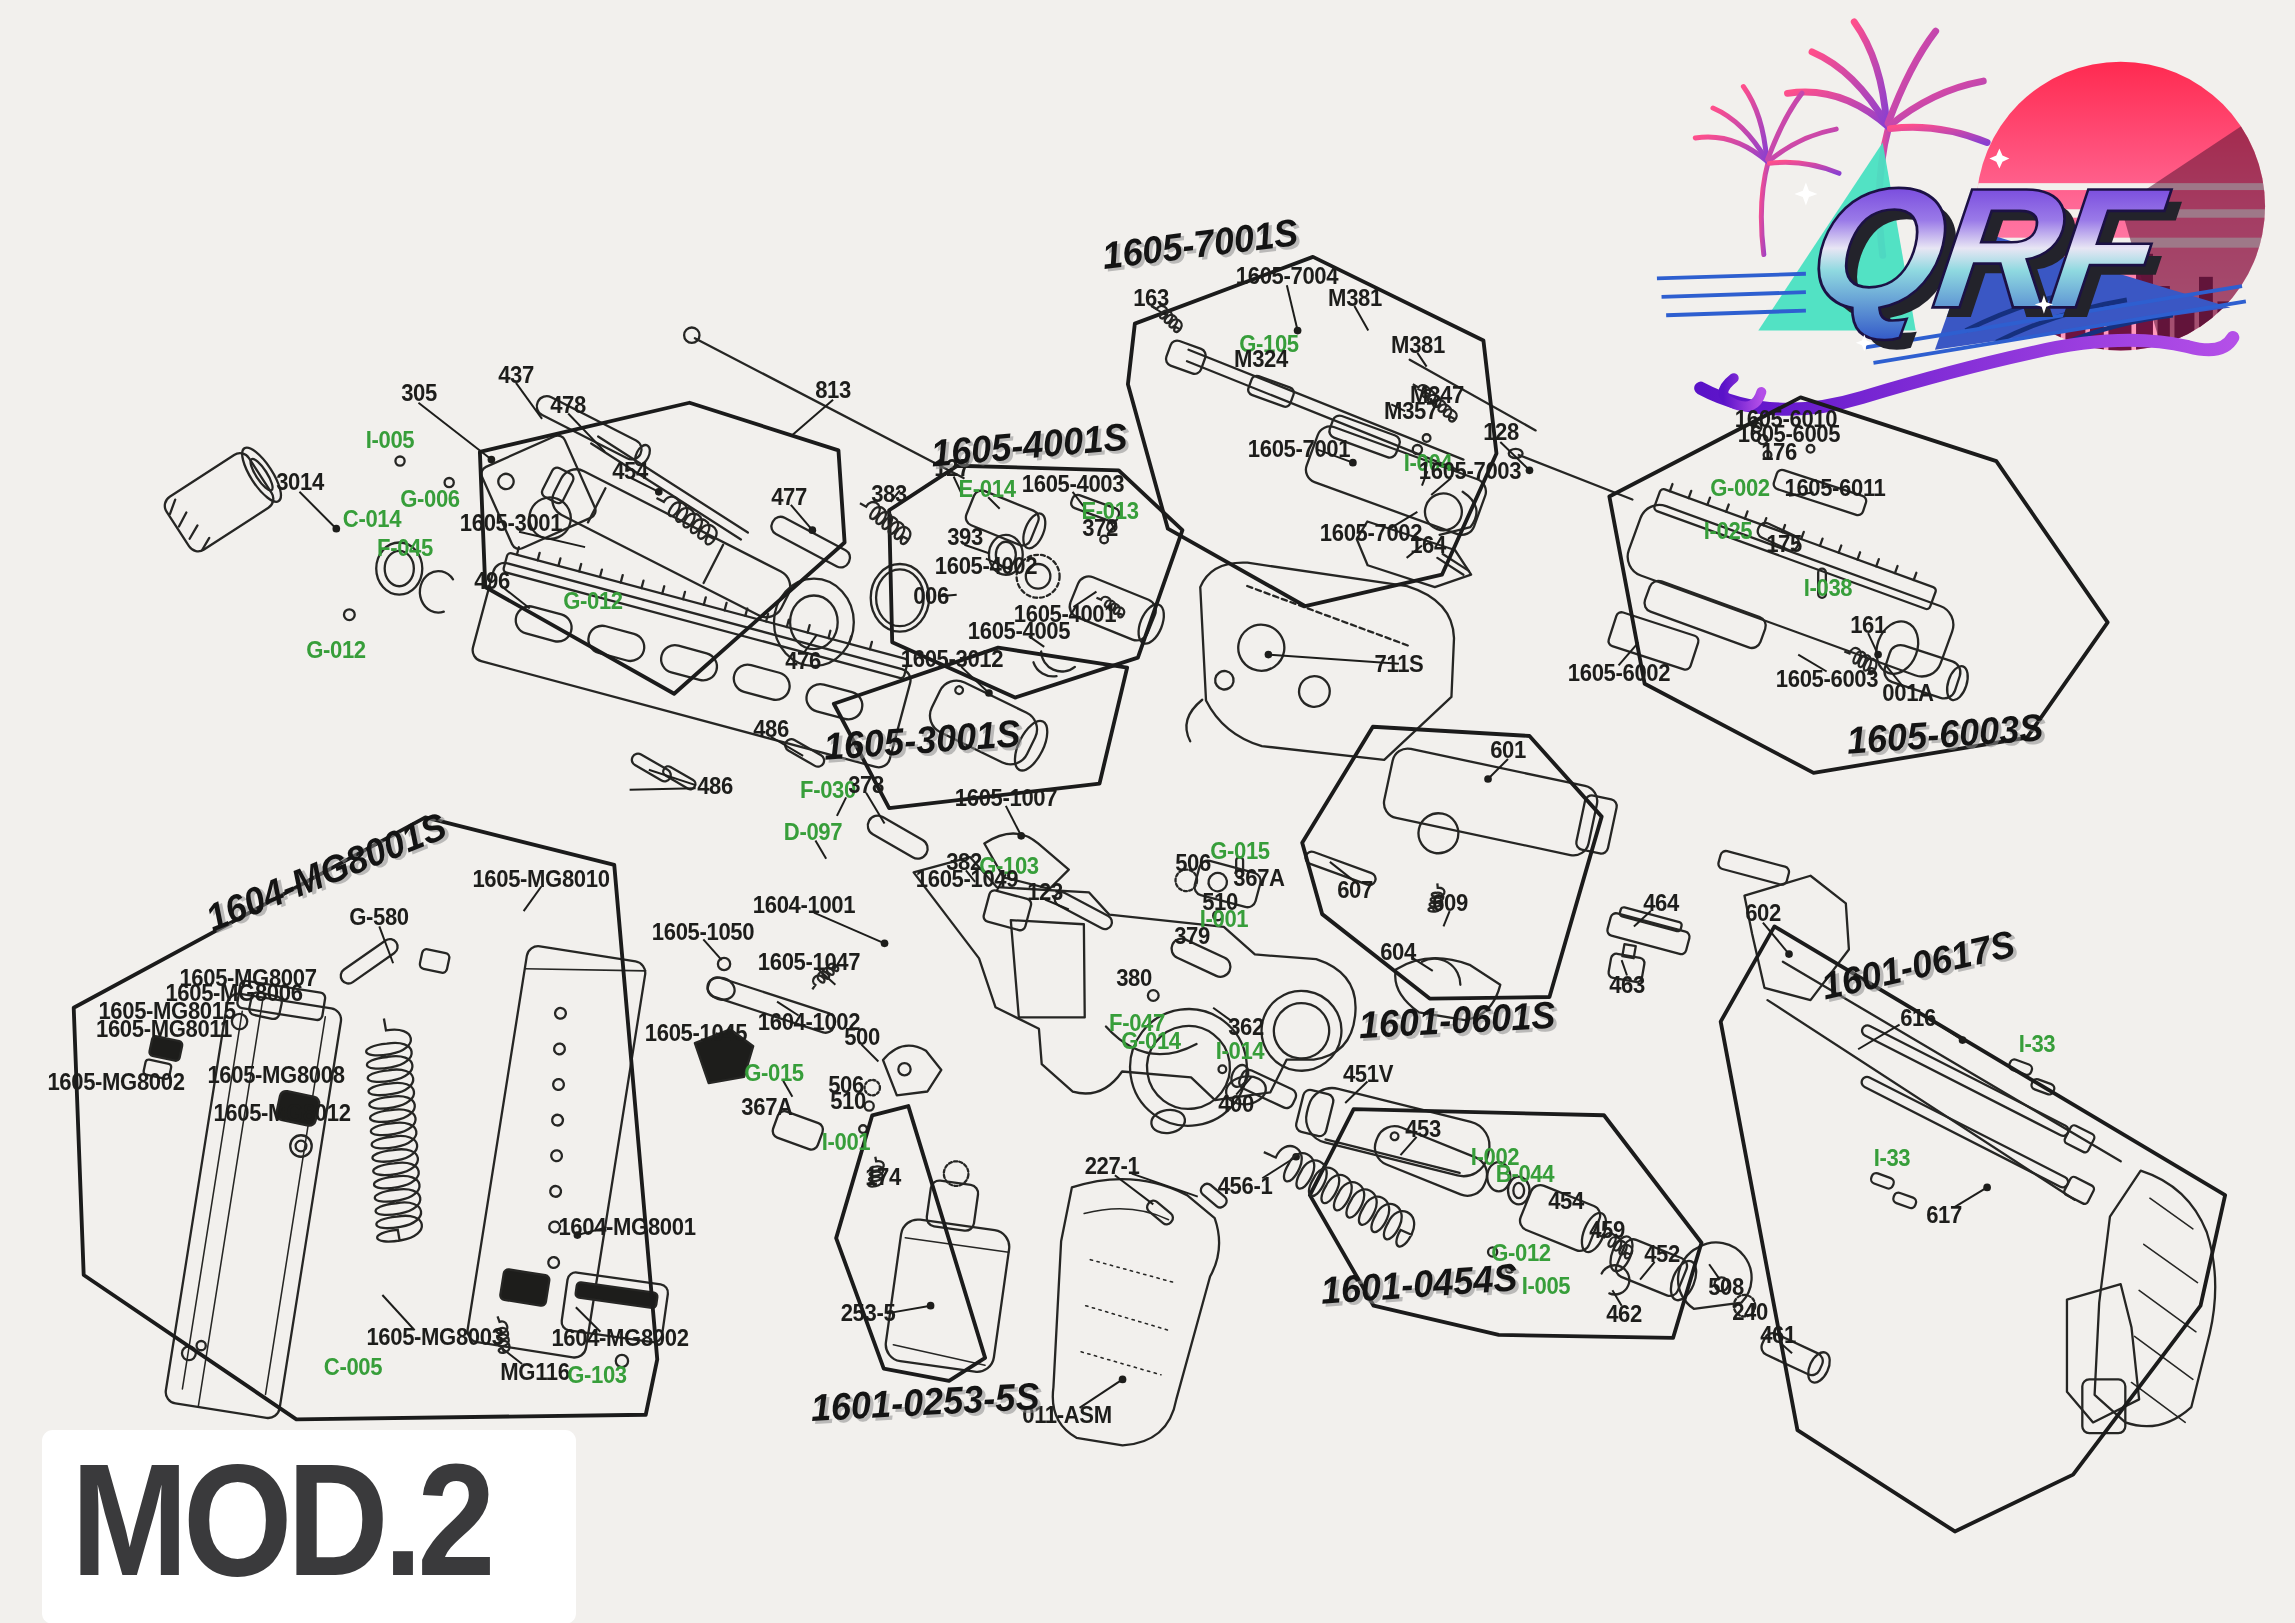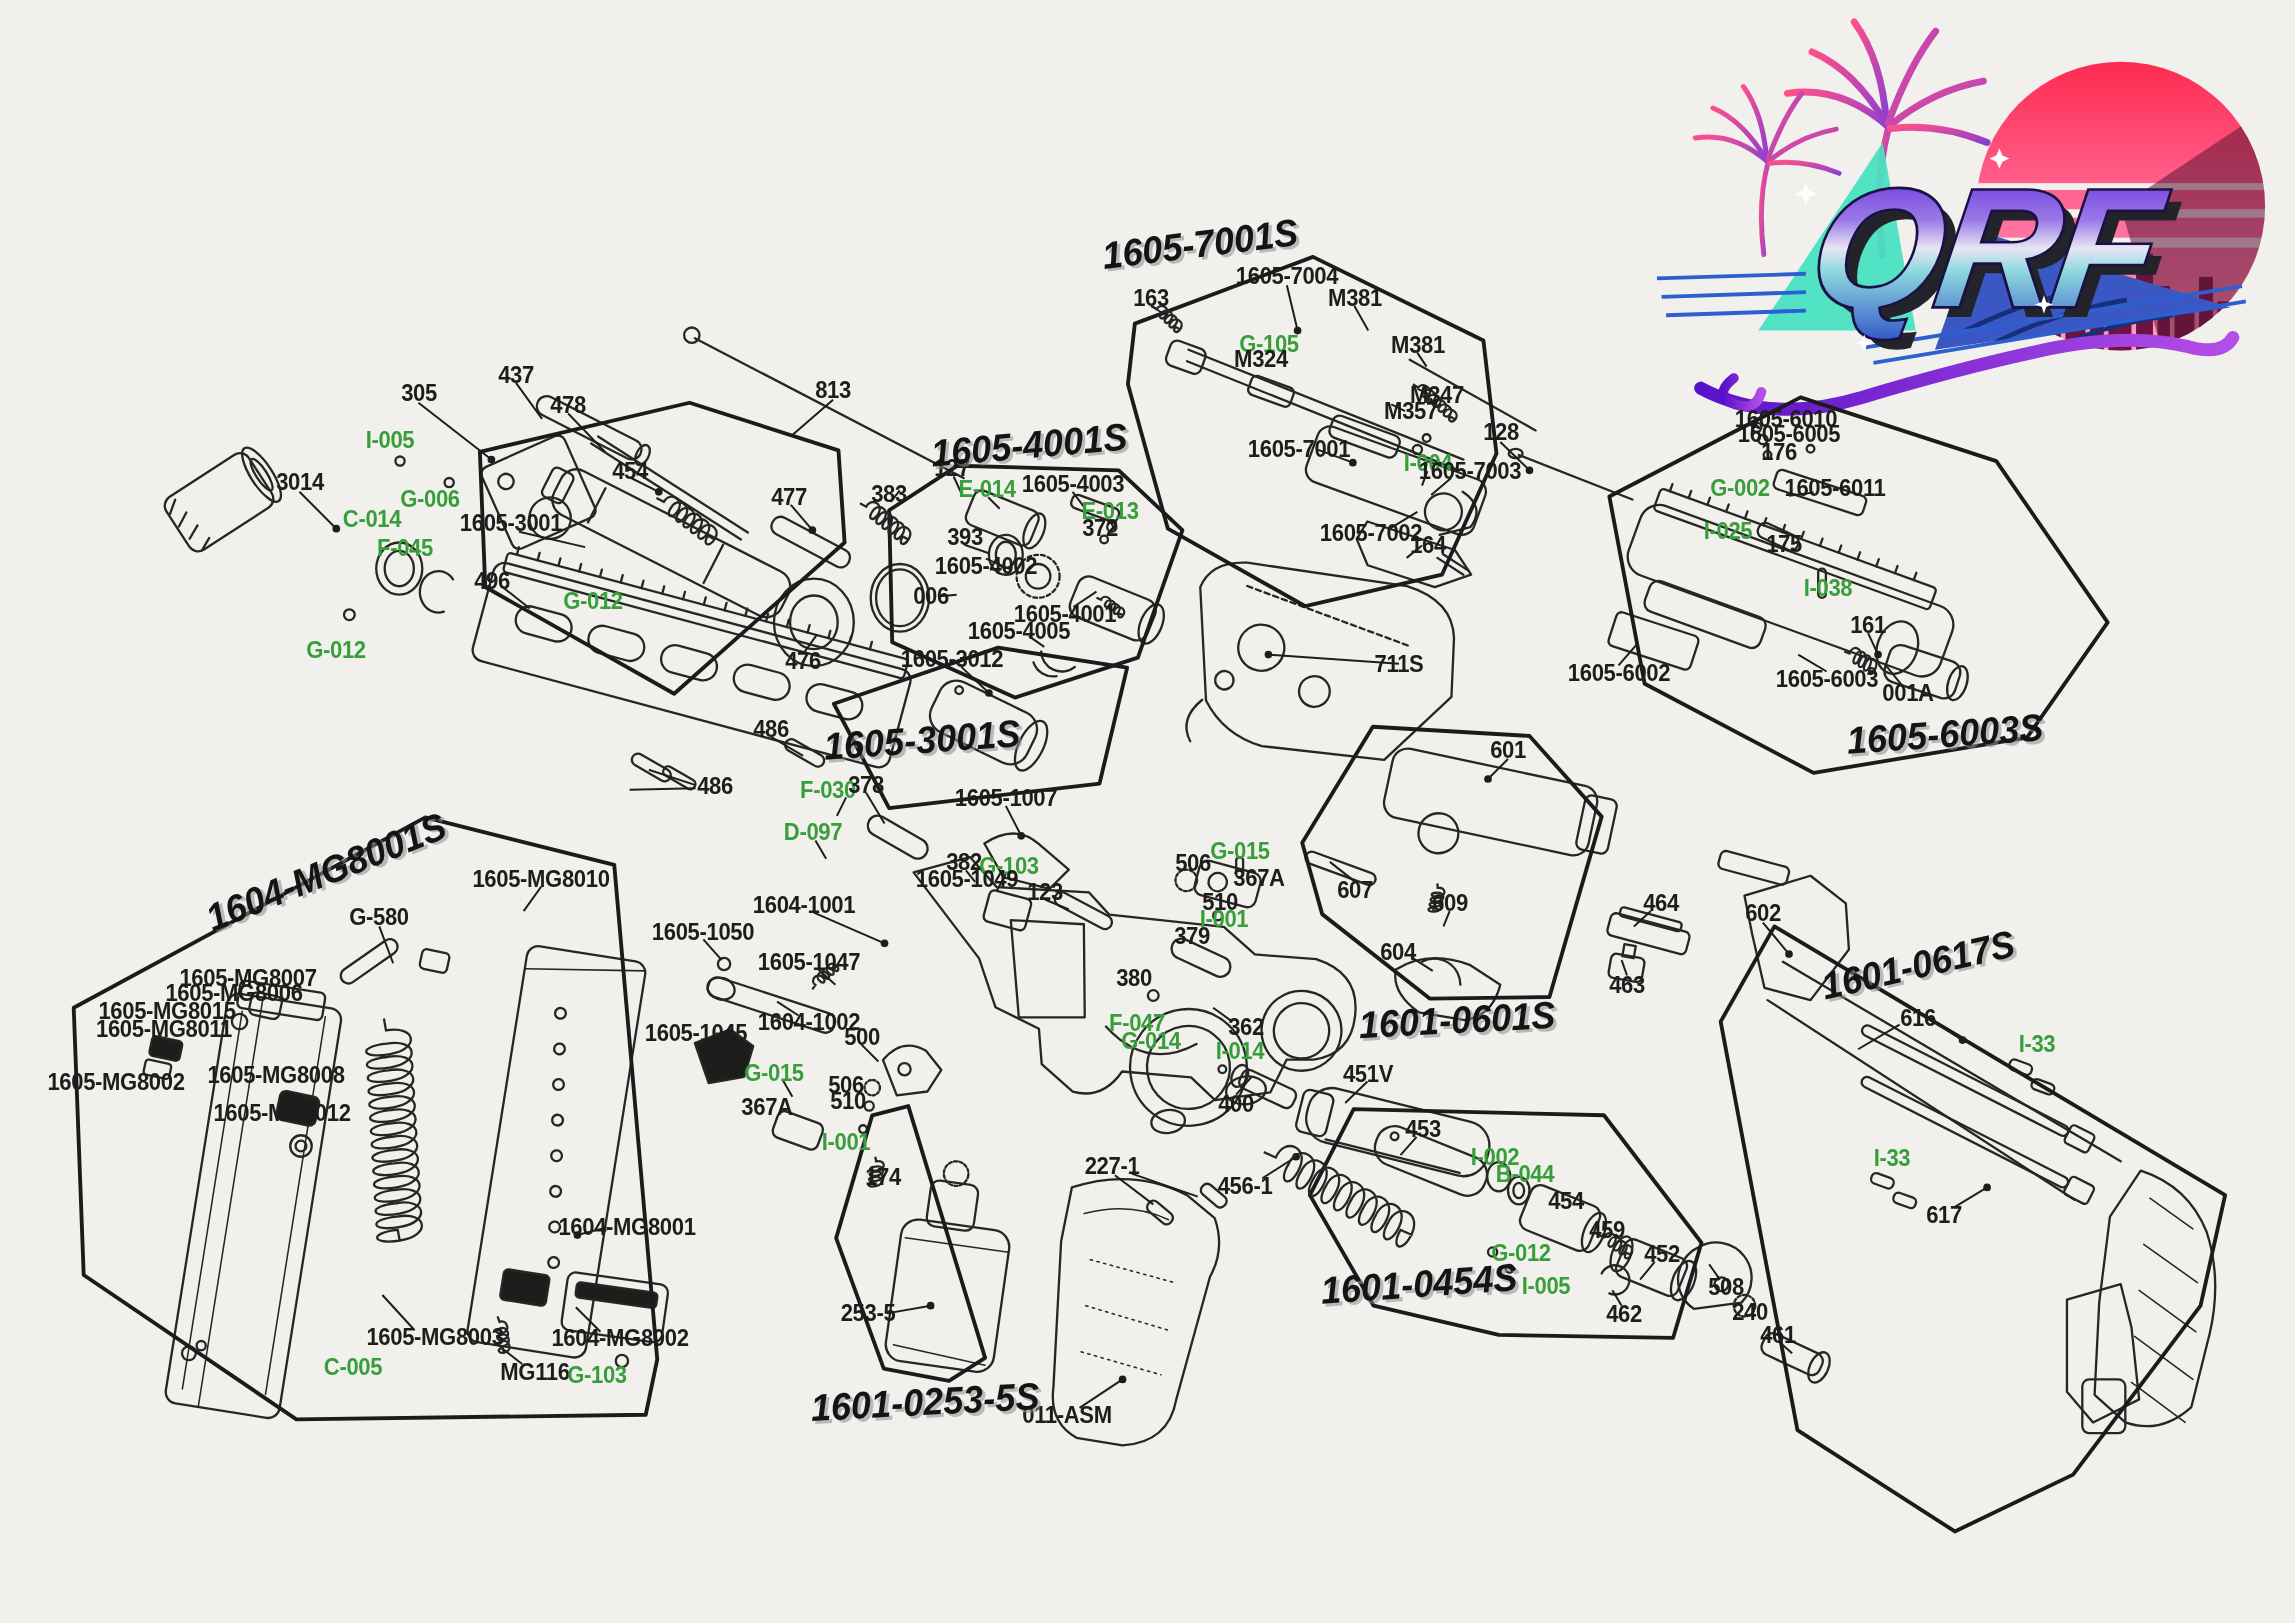--- a/index.html
+++ b/index.html
@@ -570,20 +570,23 @@
         <path d="M0 0 h6.875 c0 -9 13.75 -9 13.75 0 c0 9 -7.562500000000001 9 -6.1875 2 c0 -9 13.75 -9 13.75 0 c0 9 -7.562500000000001 9 -6.1875 2 c0 -9 13.75 -9 13.75 0 c0 9 -7.562500000000001 9 -6.1875 2 c0 -9 13.75 -9 13.75 0 c0 9 -7.562500000000001 9 -6.1875 2 h6.875" fill="none" stroke="#262624" stroke-width="3" transform="translate(1058 1288) rotate(-55)"></path>
         <path d="M0 0 h17 c0 -30 34 -30 34 0 c0 30 -18.700000000000003 30 -15.3 2 c0 -30 34 -30 34 0 c0 30 -18.700000000000003 30 -15.3 2 c0 -30 34 -30 34 0 c0 30 -18.700000000000003 30 -15.3 2 c0 -30 34 -30 34 0 c0 30 -18.700000000000003 30 -15.3 2 c0 -30 34 -30 34 0 c0 30 -18.700000000000003 30 -15.3 2 c0 -30 34 -30 34 0 c0 30 -18.700000000000003 30 -15.3 2 c0 -30 34 -30 34 0 c0 30 -18.700000000000003 30 -15.3 2 c0 -30 34 -30 34 0 c0 30 -18.700000000000003 30 -15.3 2 c0 -30 34 -30 34 0 c0 30 -18.700000000000003 30 -15.3 2 c0 -30 34 -30 34 0 c0 30 -18.700000000000003 30 -15.3 2 h17" fill="none" stroke="#262624" stroke-width="3" transform="translate(1646 1500) rotate(24)"></path>
         <path d="M0 0 h7.75 c0 -11 15.5 -11 15.5 0 c0 11 -8.525 11 -6.9750000000000005 2 c0 -11 15.5 -11 15.5 0 c0 11 -8.525 11 -6.9750000000000005 2 c0 -11 15.5 -11 15.5 0 c0 11 -8.525 11 -6.9750000000000005 2 c0 -11 15.5 -11 15.5 0 c0 11 -8.525 11 -6.9750000000000005 2 h7.75" fill="none" stroke="#262624" stroke-width="3" transform="translate(2082 1608) rotate(22)"></path>
         <path d="M0 0 h6 c0 -12 12 -12 12 0 c0 12 -6.6000000000000005 12 -5.4 2 c0 -12 12 -12 12 0 c0 12 -6.6000000000000005 12 -5.4 2 c0 -12 12 -12 12 0 c0 12 -6.6000000000000005 12 -5.4 2 c0 -12 12 -12 12 0 c0 12 -6.6000000000000005 12 -5.4 2 h6" fill="none" stroke="#262624" stroke-width="3" transform="translate(1140 1506) rotate(80)"></path>
         <path d="M0 0 h15.666666666666666 c0 -40 31.333333333333332 -40 31.333333333333332 0 c0 40 -17.233333333333334 40 -14.1 2 c0 -40 31.333333333333332 -40 31.333333333333332 0 c0 40 -17.233333333333334 40 -14.1 2 c0 -40 31.333333333333332 -40 31.333333333333332 0 c0 40 -17.233333333333334 40 -14.1 2 c0 -40 31.333333333333332 -40 31.333333333333332 0 c0 40 -17.233333333333334 40 -14.1 2 c0 -40 31.333333333333332 -40 31.333333333333332 0 c0 40 -17.233333333333334 40 -14.1 2 c0 -40 31.333333333333332 -40 31.333333333333332 0 c0 40 -17.233333333333334 40 -14.1 2 c0 -40 31.333333333333332 -40 31.333333333333332 0 c0 40 -17.233333333333334 40 -14.1 2 c0 -40 31.333333333333332 -40 31.333333333333332 0 c0 40 -17.233333333333334 40 -14.1 2 c0 -40 31.333333333333332 -40 31.333333333333332 0 c0 40 -17.233333333333334 40 -14.1 2 c0 -40 31.333333333333332 -40 31.333333333333332 0 c0 40 -17.233333333333334 40 -14.1 2 c0 -40 31.333333333333332 -40 31.333333333333332 0 c0 40 -17.233333333333334 40 -14.1 2 c0 -40 31.333333333333332 -40 31.333333333333332 0 c0 40 -17.233333333333334 40 -14.1 2 c0 -40 31.333333333333332 -40 31.333333333333332 0 c0 40 -17.233333333333334 40 -14.1 2 c0 -40 31.333333333333332 -40 31.333333333333332 0 c0 40 -17.233333333333334 40 -14.1 2 c0 -40 31.333333333333332 -40 31.333333333333332 0 c0 40 -17.233333333333334 40 -14.1 2 h15.666666666666666" fill="none" stroke="#262624" stroke-width="3" transform="translate(500 1326) rotate(80)"></path>
         <path d="M0 0 h7.5 c0 -10 15 -10 15 0 c0 10 -8.25 10 -6.75 2 c0 -10 15 -10 15 0 c0 10 -8.25 10 -6.75 2 c0 -10 15 -10 15 0 c0 10 -8.25 10 -6.75 2 c0 -10 15 -10 15 0 c0 10 -8.25 10 -6.75 2 h7.5" fill="none" stroke="#262624" stroke-width="3" transform="translate(648 1714) rotate(70)"></path>
         <path d="M0 0 h6.5 c0 -8 13 -8 13 0 c0 8 -7.15 8 -5.8500000000000005 2 c0 -8 13 -8 13 0 c0 8 -7.15 8 -5.8500000000000005 2 c0 -8 13 -8 13 0 c0 8 -7.15 8 -5.8500000000000005 2 c0 -8 13 -8 13 0 c0 8 -7.15 8 -5.8500000000000005 2 h6.5" fill="none" stroke="#262624" stroke-width="3" transform="translate(1428 778) rotate(22)"></path>
       </g>
   </svg>
 
+  <div id="mod-card">
+    <div id="mod-text">MOD.2</div>
+  </div>
 
   <div id="labels">
       <div class="plabel" style="left: 300px; top: 482px;">3014</div>
       <div class="plabel green" style="left: 390px; top: 440px;">I-005</div>
       <div class="plabel" style="left: 419px; top: 393px;">305</div>
       <div class="plabel green" style="left: 430px; top: 499px;">G-006</div>
       <div class="plabel green" style="left: 372px; top: 519px;">C-014</div>
       <div class="plabel green" style="left: 405px; top: 548px;">F-045</div>
       <div class="plabel green" style="left: 336px; top: 650px;">G-012</div>
       <div class="plabel" style="left: 516px; top: 375px;">437</div>

